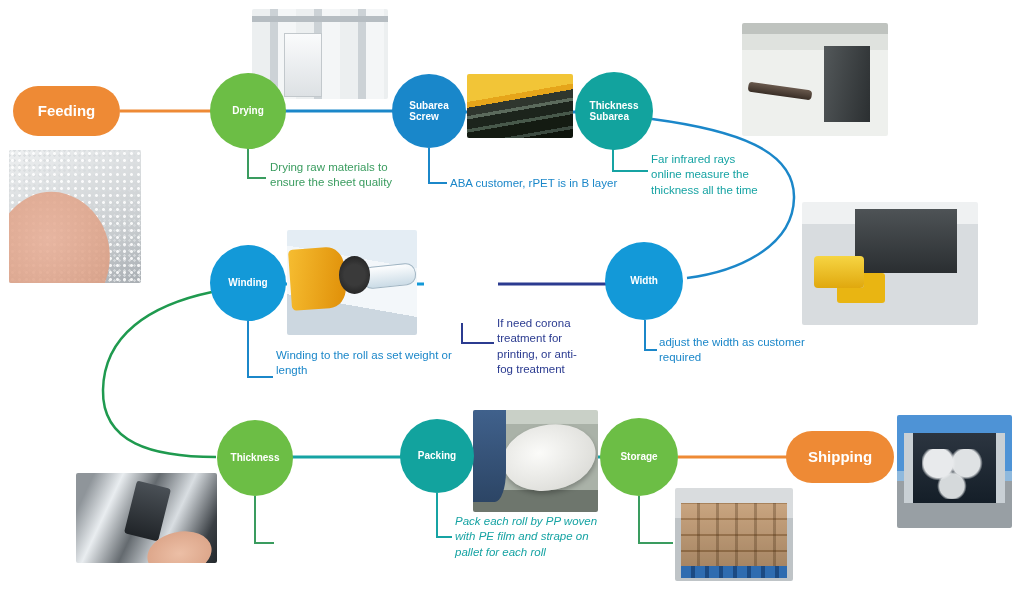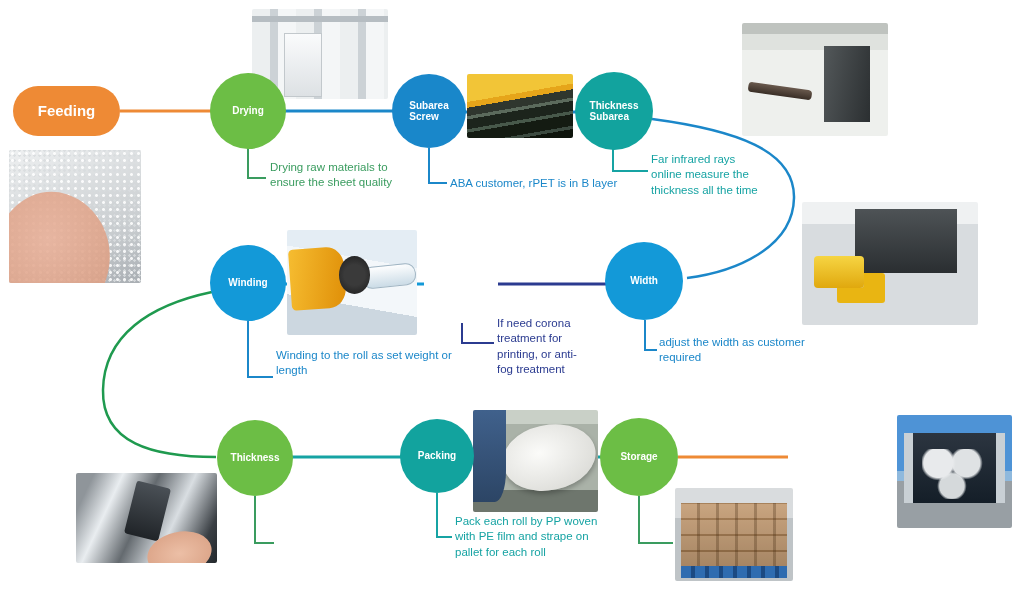--- a/index.html
+++ b/index.html
@@ -171,32 +171,35 @@
   </div>
   <div class="node circle green" style="left:217px;top:420px;width:76px;height:76px;">
     <span>Thickness</span>
   </div>
   <div class="node circle teal" style="left:400px;top:419px;width:74px;height:74px;">
     <span>Packing</span>
   </div>
   <div class="node circle green" style="left:600px;top:418px;width:78px;height:78px;">
     <span>Storage</span>
   </div>
+  <div class="node pill orange" style="left:786px;top:431px;width:108px;height:52px;">
+    <span>Shipping</span>
+  </div>
 
   <div class="note green" style="left:270px;top:160px;">Drying raw materials to
 ensure the sheet quality</div>
   <div class="note blue" style="left:450px;top:176px;">ABA customer, rPET is in B layer</div>
   <div class="note teal" style="left:651px;top:152px;">Far infrared rays
 online measure the
 thickness all the time</div>
   <div class="note blue" style="left:276px;top:348px;">Winding to the roll as set weight or
 length</div>
   <div class="note lblue" style="left:659px;top:335px;">adjust the width as customer
 required</div>
   <div class="note navy" style="left:497px;top:316px;">If need corona
 treatment for
 printing, or anti-
 fog treatment</div>
-  <div class="note teal" style="left:455px;top:514px;">Pack each roll by PP woven
+  <div class="note teal" style="left:455px;top:514px;font-style:italic;">Pack each roll by PP woven
 with PE film and strape on
 pallet for each roll</div>
 
 </div>
 
 </body></html>

